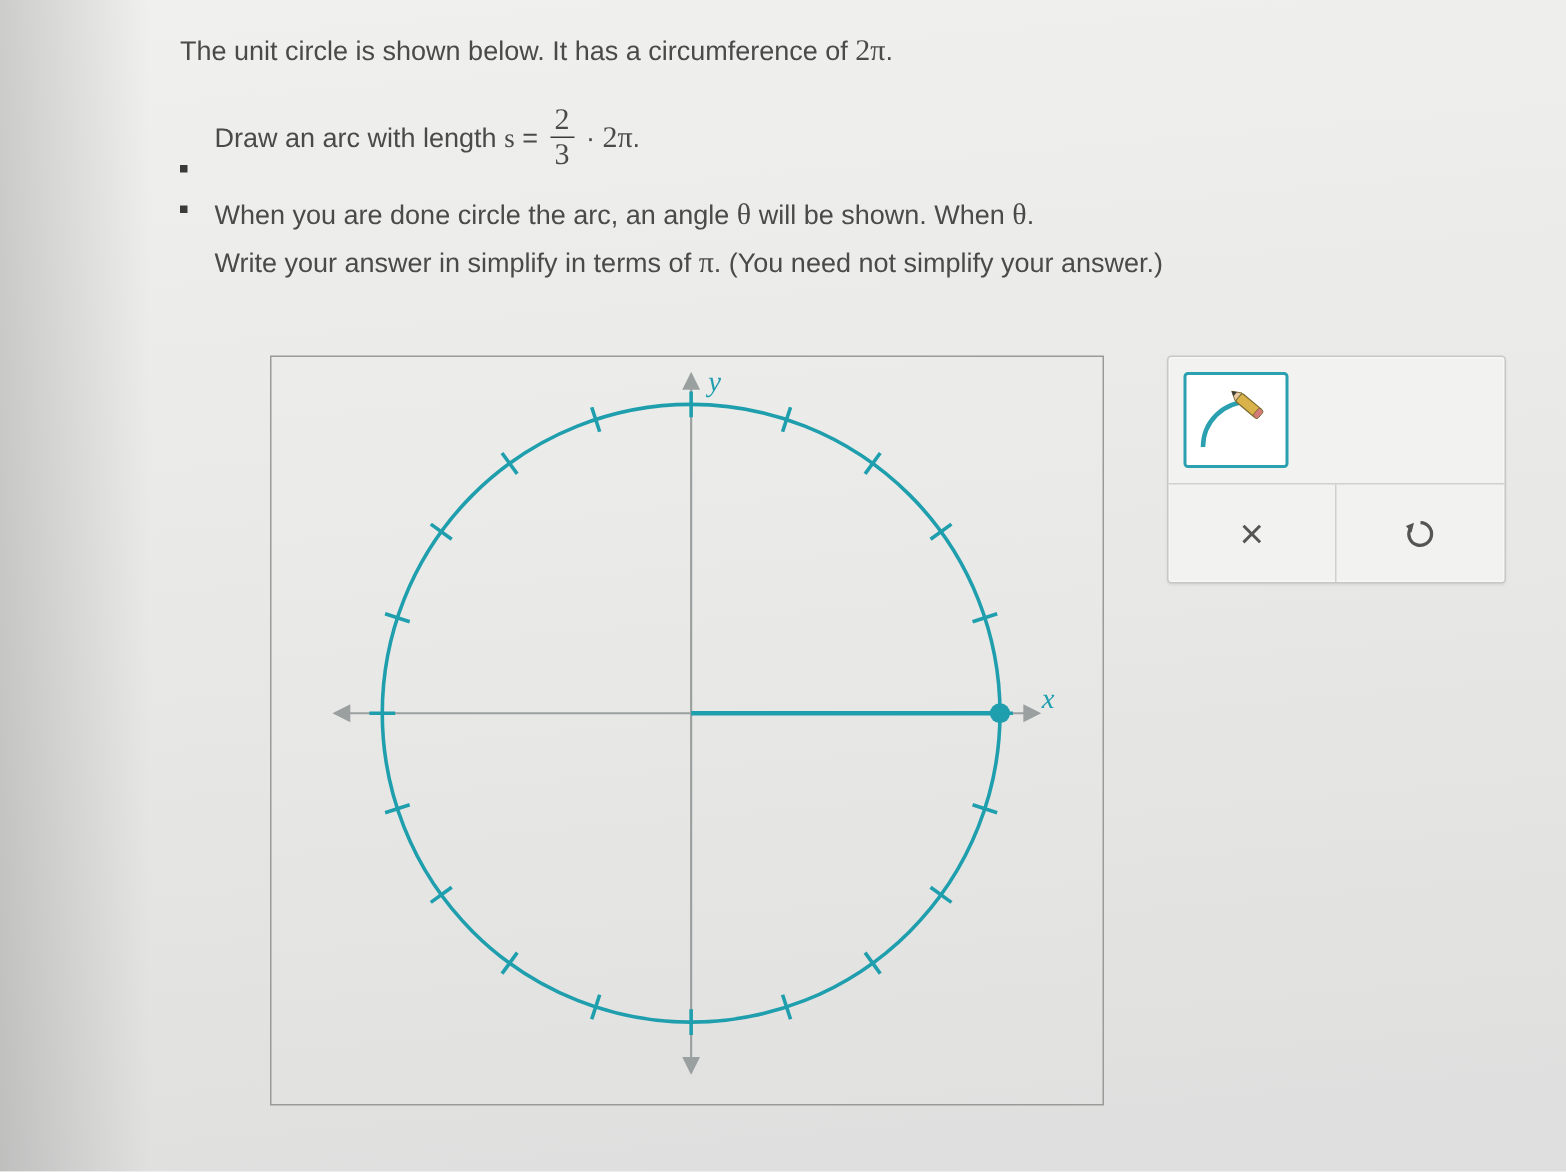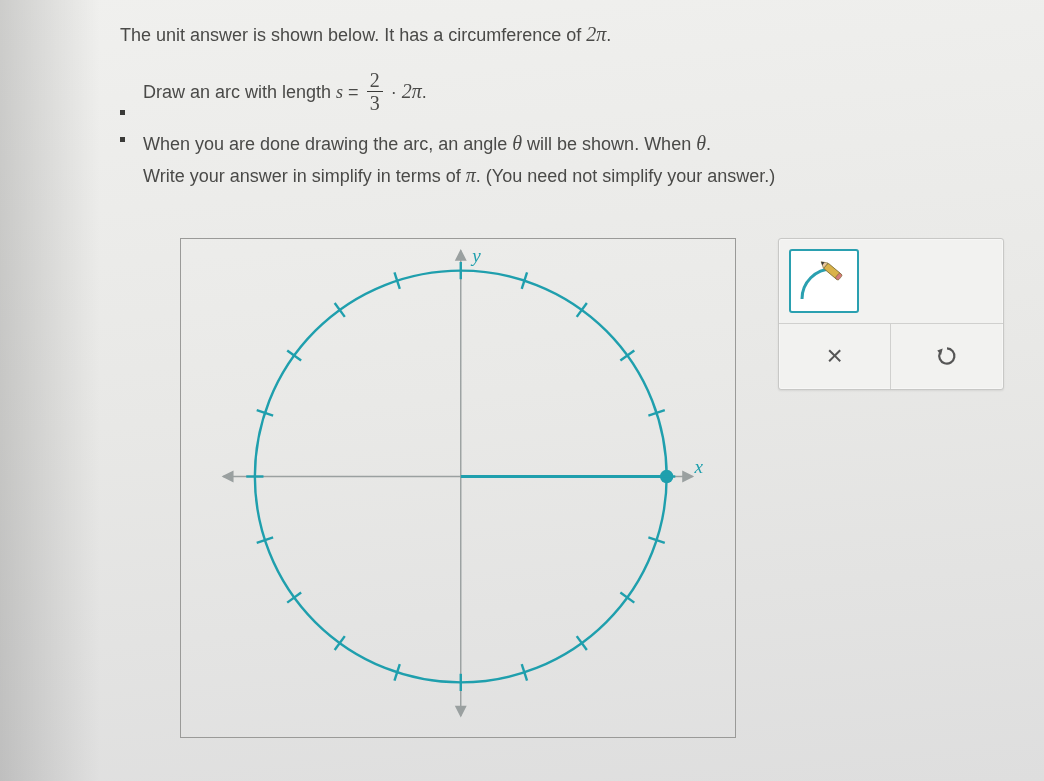--- a/index.html
+++ b/index.html
@@ -21,21 +21,21 @@
       display: flex;
       align-items: flex-end;
       margin-bottom: 14px;
     }
     .bullet {
       width: 5px; height: 5px;
       background: #3a3a38;
       margin-right: 18px;
       flex-shrink: 0;
     }
-    .math-ital { font-style: italic; font-family: 'Times New Roman', serif; }
+    .math-ital { font-family: 'Times New Roman', serif; }
     .frac {
       display: inline-flex;
       flex-direction: column;
       align-items: center;
       vertical-align: middle;
       font-family: 'Times New Roman', serif;
       line-height: 1;
       margin: 0 3px;
       position: relative;
       top: -2px;
@@ -102,38 +102,38 @@
       pointer-events: none;
     }
   </style>
 </head>
 <body>
 
 <div class="left-shadow"></div>
 
 <div class="problem-text">
   <p class="intro">
-    <span>The unit answer is shown below. It has a circumference of </span><span class="math-ital" style="font-size:20px">2π</span><span>.</span>
+    <span>The unit circle is shown below. It has a circumference of </span><span class="math-ital" style="font-size:20px">2π</span><span>.</span>
   </p>
 
   <div class="bullet-row">
     <span class="bullet"></span>
     <span>
       <span>Draw an arc with length </span><span class="math-ital">s</span><span> = </span><span class="frac">
           <span class="num">2</span>
           <span class="den">3</span>
         </span><span> · </span><span class="math-ital" style="font-size:20px">2π</span><span>.</span>
     </span>
   </div>
 
   <div class="bullet-row" style="align-items:flex-start">
     <span class="bullet" style="margin-top:8px"></span>
     <div>
       <div>
-        <span>When you are done drawing the arc, an angle </span><span class="math-ital" style="font-size:20px">θ</span><span> will be shown. When </span><span class="math-ital" style="font-size:20px">θ</span><span>.</span>
+        <span>When you are done circle the arc, an angle </span><span class="math-ital" style="font-size:20px">θ</span><span> will be shown. When </span><span class="math-ital" style="font-size:20px">θ</span><span>.</span>
       </div>
       <div style="margin-top:4px">
         <span>Write your answer in simplify in terms of </span><span class="math-ital" style="font-size:20px">π</span><span>. (You need not simplify your answer.)</span>
       </div>
     </div>
   </div>
 </div>
 
 <div class="content-row">
   <div class="figure-box">

